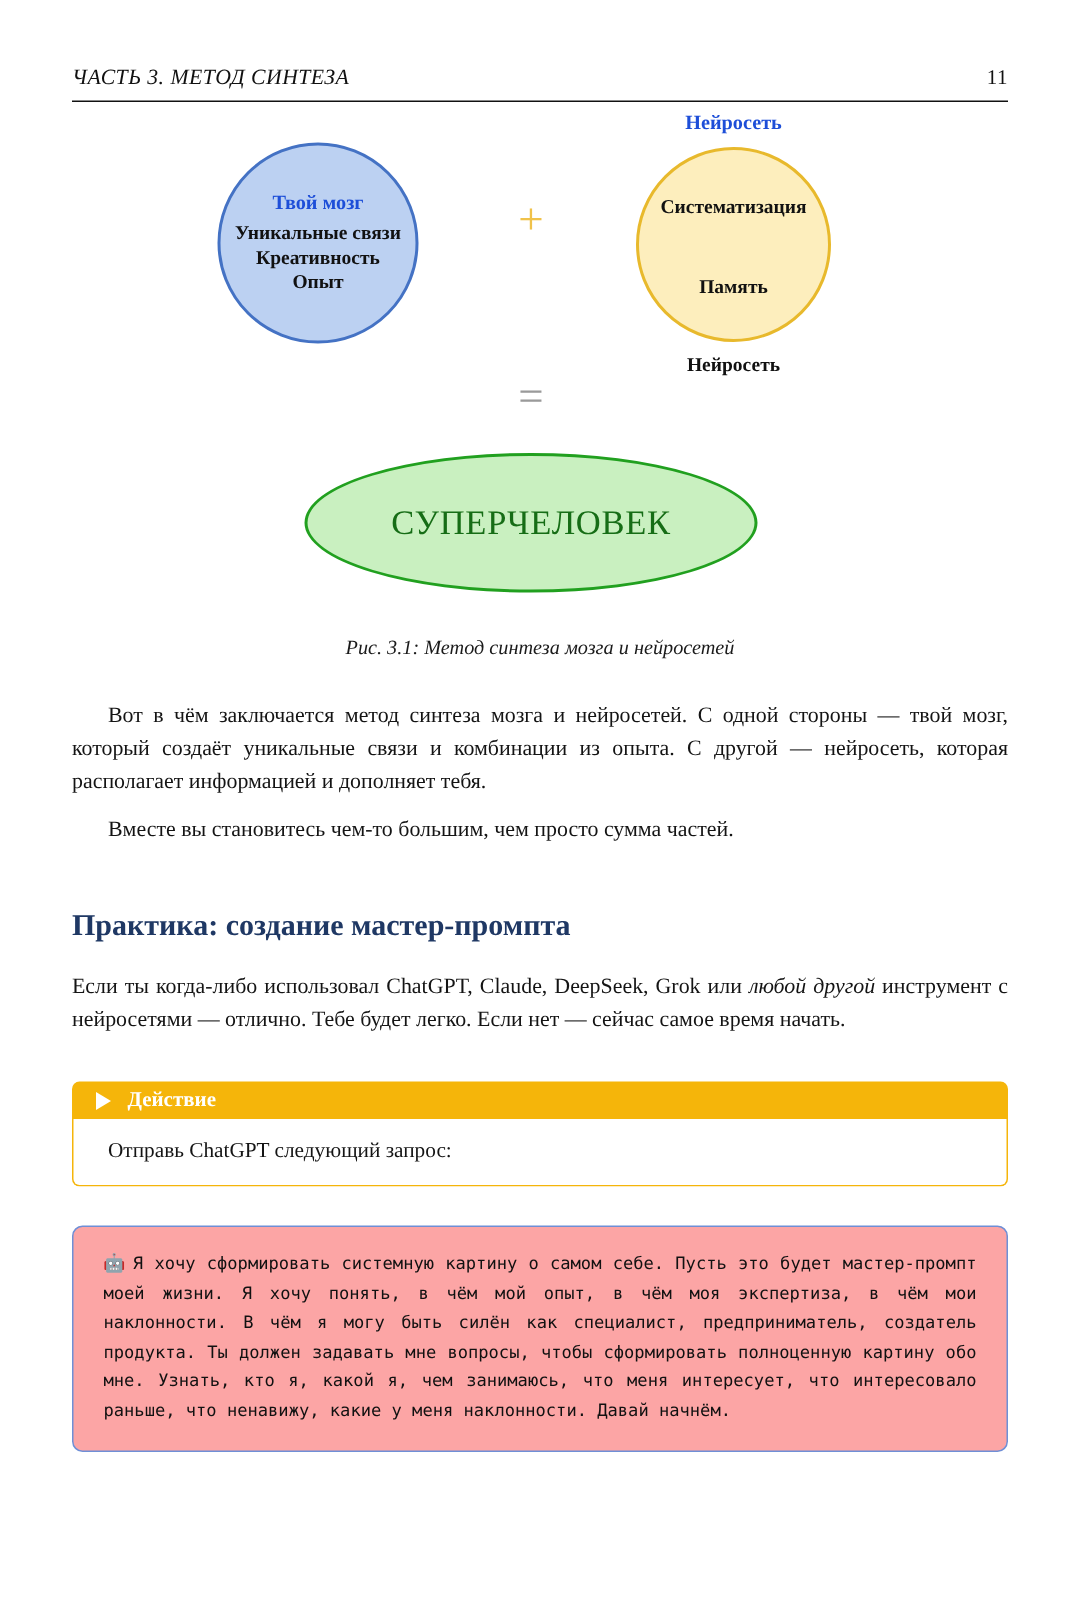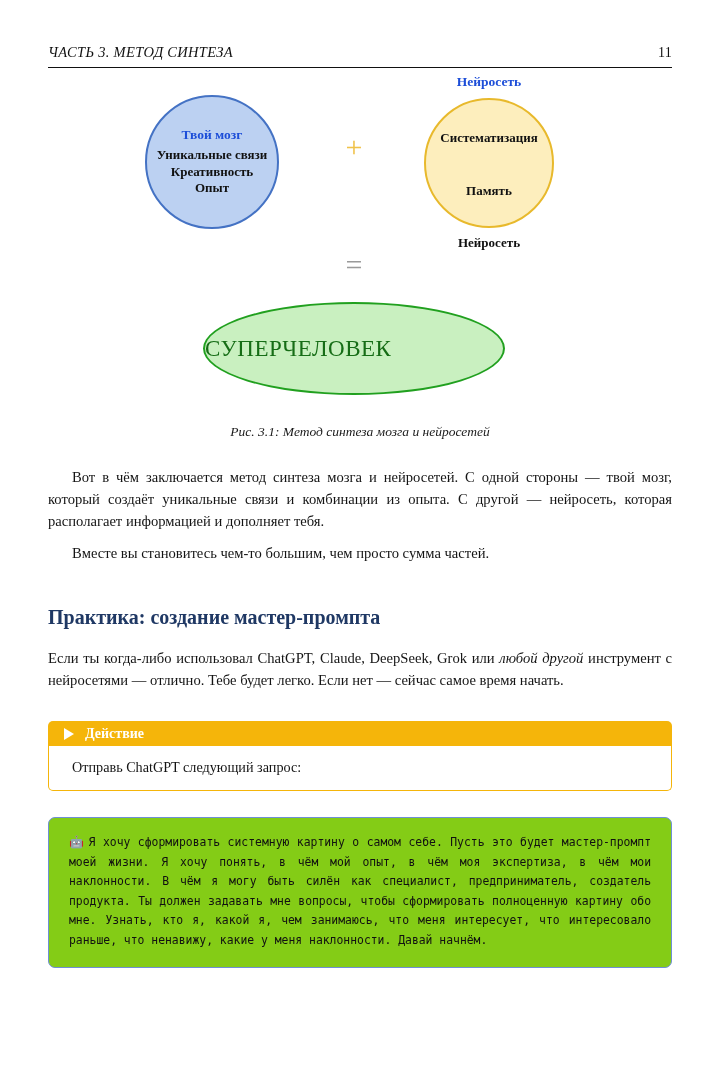--- a/index.html
+++ b/index.html
@@ -123,21 +123,21 @@
     position: absolute;
     left: 155px;
     top: 218px;
     width: 302px;
     height: 93px;
     border-radius: 50%;
     background: #c9f0c0;
     border: 2.2px solid #21a01f;
     display: flex;
     align-items: center;
-    justify-content: flex-start;
+    justify-content: center;
     box-sizing: border-box;
   }
   .ellipse-super span {
     font-size: 23px;
     color: #166d16;
     letter-spacing: 0.5px;
   }
   .fig-caption {
     position: absolute;
     left: 0;
@@ -212,21 +212,21 @@
     font-size: 14.2px;
     color: #141414;
     box-sizing: border-box;
   }
 
   
   .promptbox {
     margin-top: 26px;
     border: 1.4px solid #6f8fd6;
     border-radius: 7px;
-    background: #84cc16;
+    background: #fca5a5;
     padding: 14px 20px 16px 20px;
     box-sizing: border-box;
   }
   .promptbox .ptext {
     font-family: "DejaVu Sans Mono", "Liberation Mono", monospace;
     font-size: 11.4px;
     line-height: 1.72;
     color: #111;
     text-align: justify;
     margin: 0;

